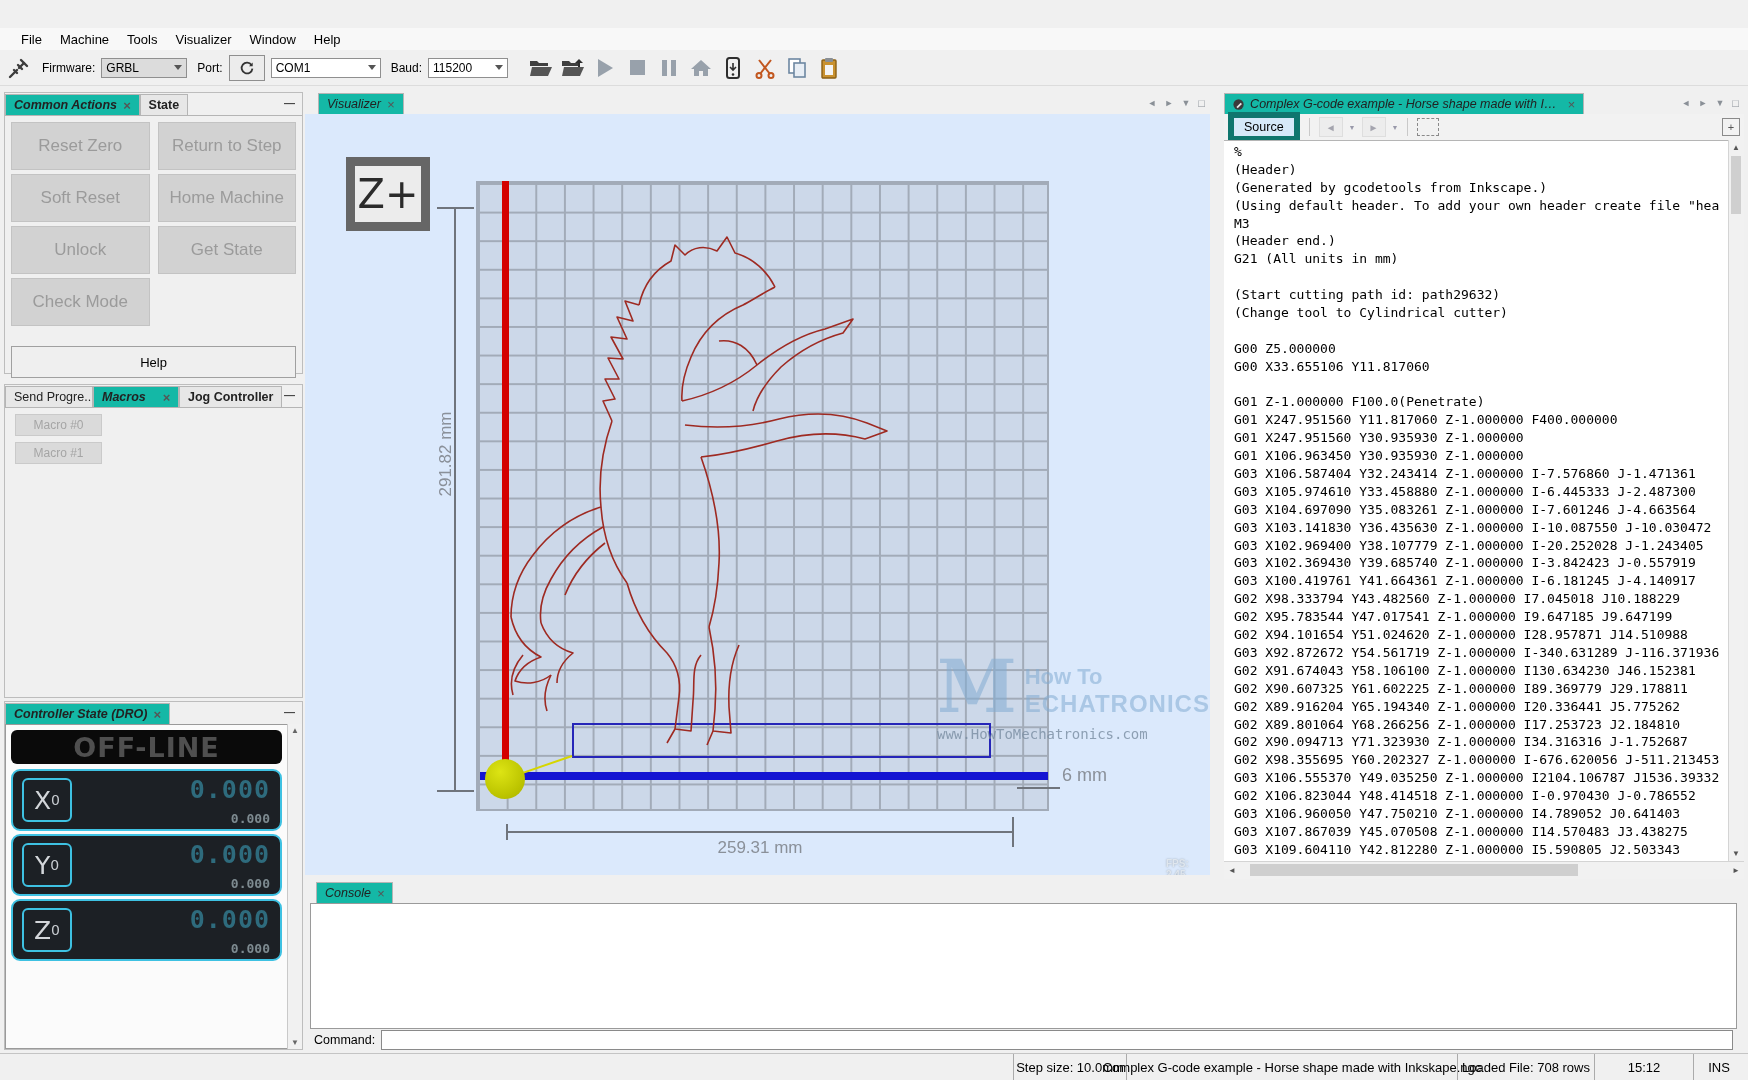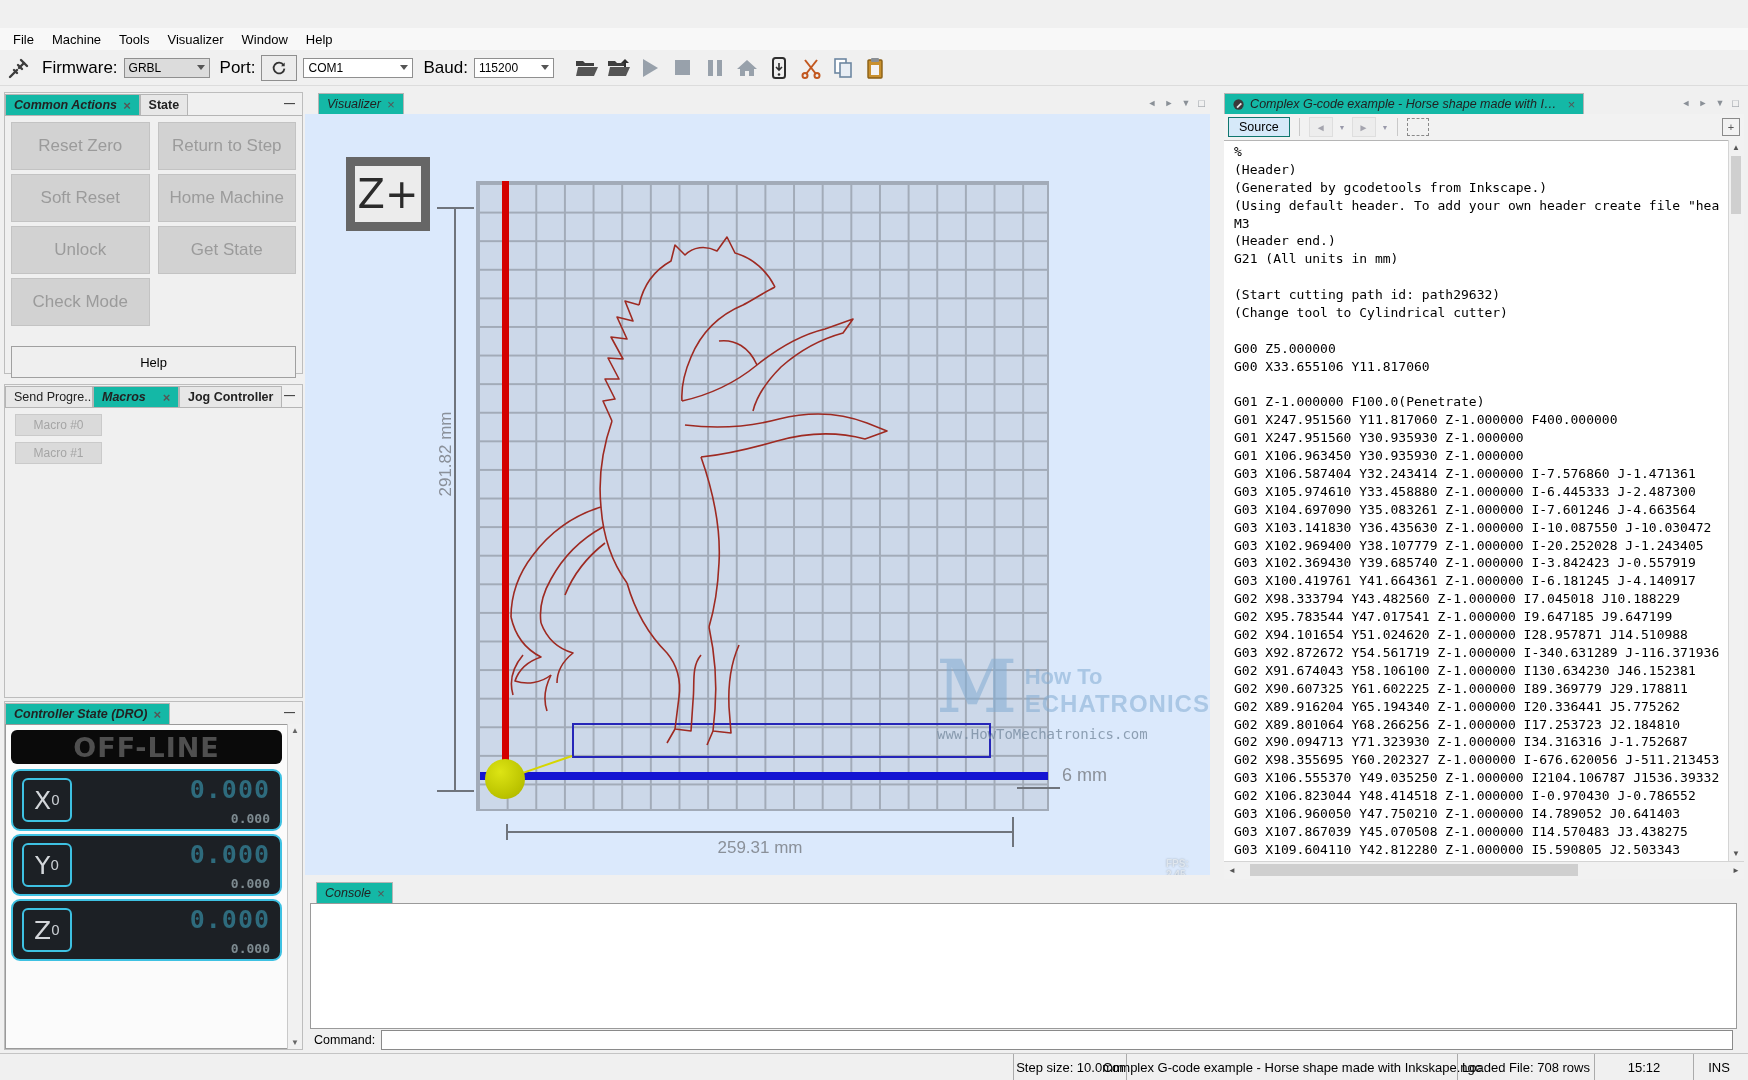--- a/index.html
+++ b/index.html
@@ -4,24 +4,24 @@
 <style>
   html,body{margin:0;padding:0;background:#444;}
   #app{position:relative;width:1748px;height:1080px;background:#f0f0f0;overflow:hidden;
        font-family:"Liberation Sans",sans-serif;font-size:13px;color:#000;}
   
   .titlebar{position:absolute;left:0;top:0;width:100%;height:28px;background:#fff;display:flex;align-items:center;border-bottom:1px solid #e4e4e4;}
   .app-icon{width:17px;height:17px;margin:0 6px 0 7px;background:#b03a2e;color:#fff;font-size:6.5px;font-weight:bold;display:flex;align-items:center;justify-content:center;border-radius:2px;}
   .title-text{font-size:13px;white-space:nowrap;overflow:hidden;}
   .win-ctrls{margin-left:auto;display:flex;align-items:center;gap:0;}
   .win-btn{width:46px;height:28px;display:flex;align-items:center;justify-content:center;font-size:13px;color:#222;}
-  .menubar{position:absolute;left:0;top:28px;width:100%;height:22px;background:#f8f8f8;display:flex;align-items:center;padding-left:4px;box-sizing:border-box;}
+  .menubar{position:absolute;left:0;top:28px;width:100%;height:22px;background:#f8f8f8;display:flex;align-items:center;padding-left:12px;box-sizing:border-box;}
   .menu-item{padding:2px 9px;font-size:13px;}
   .toolbar{position:absolute;left:0;top:50px;width:100%;height:36px;background:#f0f0f0;border-bottom:1px solid #dcdcdc;display:flex;align-items:center;gap:6px;padding-left:6px;box-sizing:border-box;}
-  .tb-label{font-size:17px;margin-left:4px;}
+  .tb-label{font-size:12px;margin-left:4px;}
   .combo{height:20px;border:1px solid #8f8f8f;background:#fff;display:flex;align-items:center;justify-content:space-between;padding:0 4px;font-size:12px;box-sizing:border-box;}
   .combo.gray{background:#dcdcdc;}
   .combo .caret{width:0;height:0;border-left:4px solid transparent;border-right:4px solid transparent;border-top:5px solid #555;margin-left:6px;}
   .tb-btn{width:34px;height:24px;border:1px solid #8f8f8f;background:#ececec;display:flex;align-items:center;justify-content:center;}
   .icon-btn{width:26px;height:26px;display:flex;align-items:center;justify-content:center;}
   .tri-play{width:0;height:0;border-top:9px solid transparent;border-bottom:9px solid transparent;border-left:15px solid #98a1ab;}
   .sq-stop{width:15px;height:15px;background:#98a1ab;}
   .pause{display:flex;gap:4px;}
   .pause div{width:5px;height:16px;background:#98a1ab;}
   
@@ -73,21 +73,21 @@
   .dim-6{left:757px;top:651px;font-size:18px;}
   .fps{position:absolute;left:861px;top:744px;font-size:10px;font-weight:bold;color:#dfe6ee;text-shadow:0 0 2px #9aa6b3;}
   .watermark{position:absolute;left:632px;top:540px;width:240px;color:rgba(130,172,210,0.55);}
   .wm-row{display:flex;align-items:flex-start;gap:8px;}
   .wm-m{font-size:72px;font-weight:bold;line-height:66px;font-family:"DejaVu Serif",serif;}
   .wm-line1{font-size:22px;font-weight:bold;margin-top:10px;}
   .wm-line2{font-size:24px;font-weight:bold;letter-spacing:1px;}
   .wm-url{margin-top:6px;font-family:"DejaVu Sans Mono",monospace;font-size:14px;color:rgba(120,140,160,0.8);}
   
   .ed-toolbar{position:absolute;left:0;top:22px;right:0;height:26px;background:#f2f2f2;border-bottom:1px solid #c9c9c9;display:flex;align-items:center;gap:6px;padding:0 4px;}
-  .src-btn{background:#d6e9f9;border:1px solid #0f766e;padding:2px 10px;font-size:12.5px;}
+  .src-btn{background:#d6e9f9;border:6px solid #0f766e;padding:2px 10px;font-size:12.5px;}
   .ed-ico{width:22px;height:18px;border:1px solid #cfcfcf;background:#e9e9e9;opacity:0.55;display:flex;align-items:center;justify-content:center;font-size:10px;color:#667;}
   .ed-sep{width:1px;height:18px;background:#c9c9c9;margin:0 3px;}
   .sel-ico{width:20px;height:16px;border:1px dashed #8a8a8a;position:relative;}
   .code-area{position:absolute;left:0;top:48px;right:0;height:721px;background:#fff;border-top:1px solid #b5b5b5;overflow:hidden;}
   .code{padding:3px 0 0 10px;font-family:"DejaVu Sans Mono",monospace;font-size:13px;color:#000;}
   .code-line{height:17.9px;white-space:pre;}
   .vscroll{position:absolute;right:0;top:48px;width:15px;height:721px;background:#f1f1f1;border-left:1px solid #d4d4d4;font-size:8px;color:#555;}
   .vscroll .i-up{position:absolute;top:3px;left:3px;}
   .vscroll .i-down{position:absolute;bottom:3px;left:3px;}
   .vthumb{position:absolute;left:2px;top:16px;width:10px;height:58px;background:#cfcfcf;}

